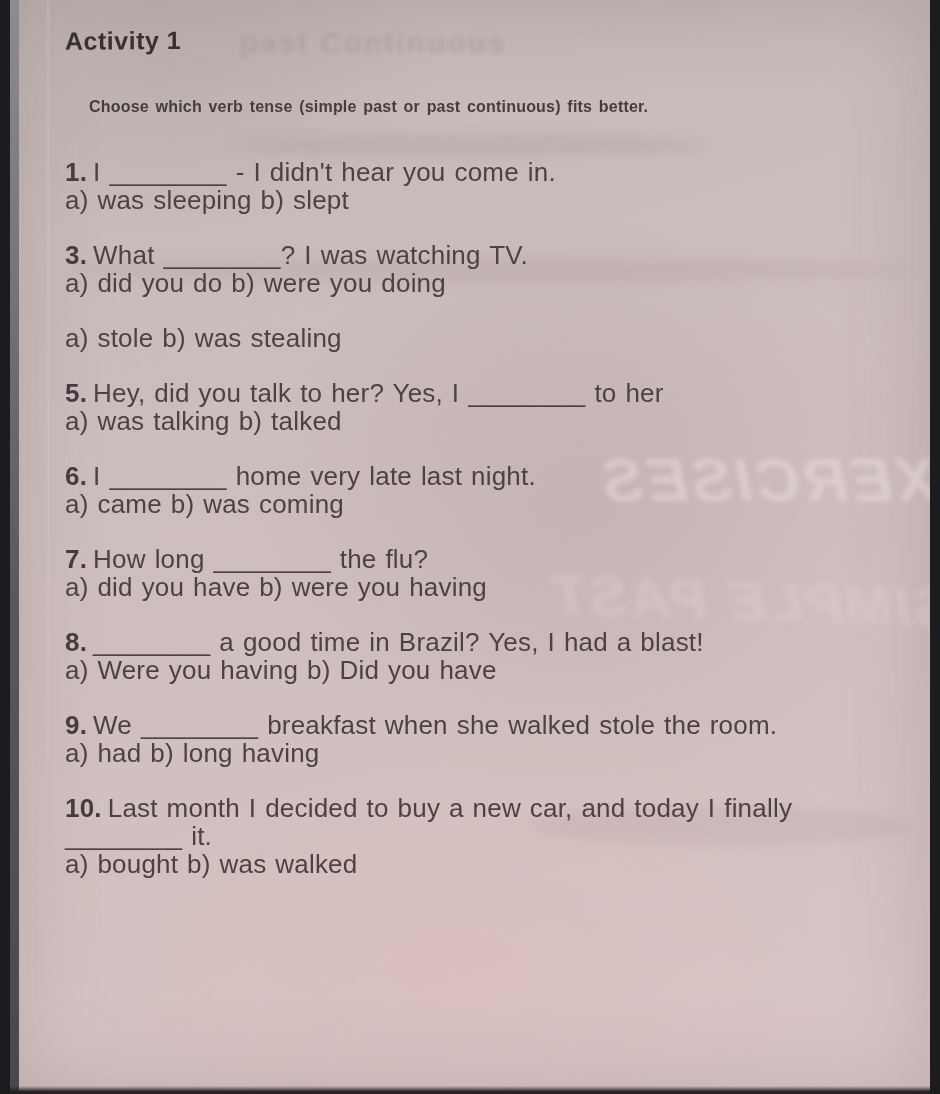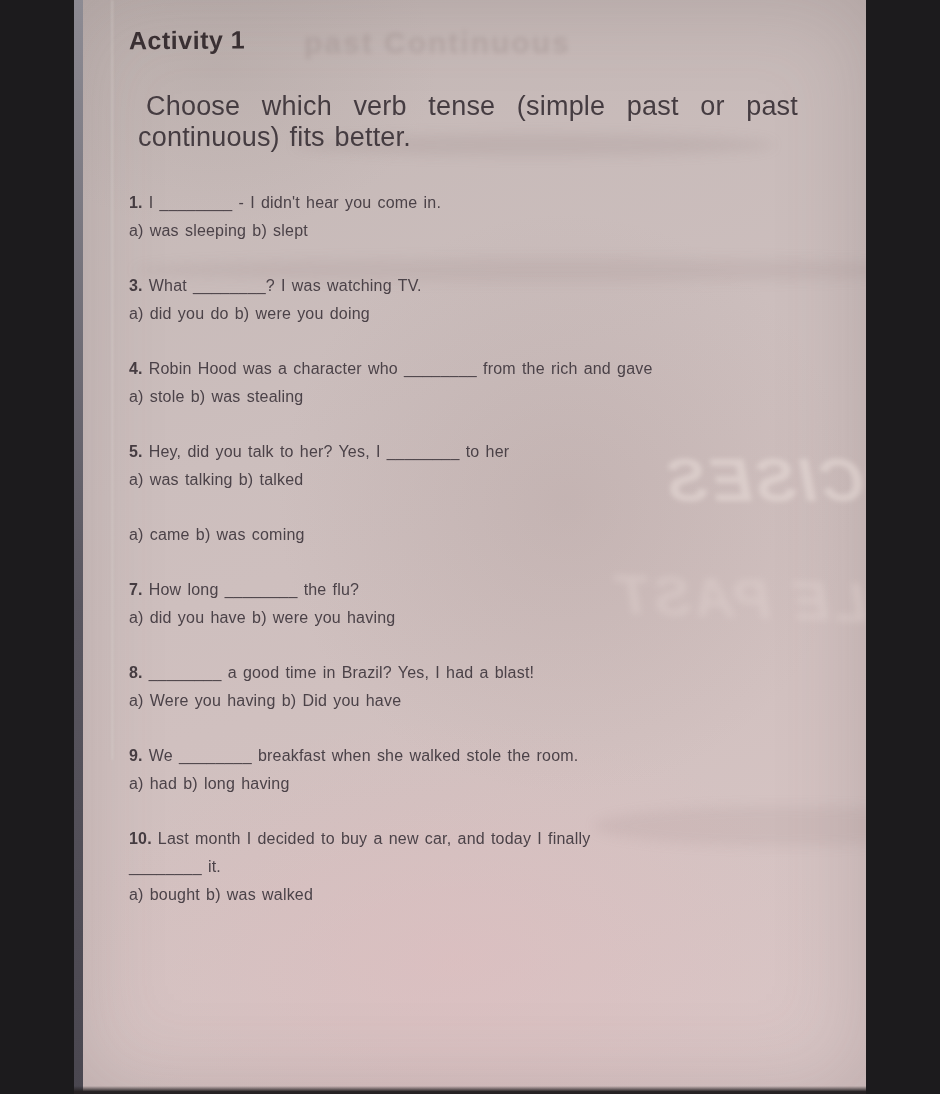--- a/index.html
+++ b/index.html
@@ -1,18 +1,18 @@
 <!DOCTYPE html>
 <html><head>
 <meta charset="utf-8">
 <style>
   html,body{margin:0;padding:0;background:#1c1b1d;}
   .photo{
     position:relative;
-    width:792px;height:1094px;
+    width:920px;height:1094px;
     margin:0 auto;
     overflow:hidden;
     font-family:"Liberation Sans","DejaVu Sans",sans-serif;
     background:
       radial-gradient(ellipse 52% 38% at 62% 46%, rgba(160,139,137,0.22), rgba(160,139,137,0) 70%),
       radial-gradient(ellipse 65% 30% at 48% 88%, rgba(226,184,188,0.38), rgba(226,184,188,0) 75%),
       radial-gradient(ellipse 40% 22% at 18% 6%, rgba(150,140,136,0.18), rgba(150,140,136,0) 70%),
       linear-gradient(163deg,#c3b7b5 0%,#ccbebd 38%,#d2c1c0 68%,#dac7c7 100%);
     box-shadow:inset 0 0 90px rgba(92,76,76,0.22);
   }
@@ -34,25 +34,25 @@
   .ghost.g-header{left:230px;top:26px;font-size:30px;color:#93817f;opacity:.32;filter:blur(2.5px);letter-spacing:2px;}
   .ghost.g-ex{left:590px;top:444px;font-size:62px;font-style:italic;color:#e8dcd8;opacity:.55;filter:blur(2.5px);
     transform:scaleX(-1);letter-spacing:3px;}
   .ghost.g-sp{left:540px;top:568px;font-size:56px;font-style:italic;color:#e4d6d3;opacity:.38;filter:blur(3.5px);
     transform:scaleX(-1) rotate(-2deg);letter-spacing:3px;}
 
   .content{position:absolute;left:0;top:0;width:100%;box-sizing:border-box;
     padding:24px 68px 0 55px;color:#4b4248;}
   .title{margin:0 0 38px 0;font-size:25px;font-weight:800;color:#3a3033;
     letter-spacing:.5px;transform:rotate(-.4deg);}
-  .intro{margin:0 0 36px 9px;font-size:27px;font-weight:normal;line-height:31px;
+  .intro{margin:0 0 36px 16px;font-size:16px;font-weight:bold;line-height:31px;
     color:#453c41;text-align:justify;text-indent:8px;max-width:815px;
     letter-spacing:.2px;word-spacing:2px;}
   .q{margin:0 0 27px 0;max-width:815px;}
-  .q p{margin:0;font-size:16px;line-height:28px;letter-spacing:.2px;word-spacing:1.5px;}
+  .q p{margin:0;font-size:26px;line-height:28px;letter-spacing:.2px;word-spacing:1.5px;}
   .qn{font-weight:bold;color:#453c41;margin-right:6px;}
   .ql2:empty{display:none;}
   .qo{color:#4b4248;}
 </style>
 </head>
 <body>
 
 <div class="photo">
   <div class="crease-v"></div>
   <div class="smudge s1"></div>
@@ -73,31 +73,31 @@
     </div>
 
 
     <div class="q">
       <p><span class="qn">3.</span><span>What ________? I was watching TV.</span></p>
 
       <p class="qo">a) did you do b) were you doing</p>
     </div>
 
     <div class="q">
-      <p><span class="qn">4.</span><span>Robin Hood was a character who ________ from the rich and gave</span></p>
       <p class="qo">a) stole b) was stealing</p>
     </div>
 
     <div class="q">
       <p><span class="qn">5.</span><span>Hey, did you talk to her? Yes, I ________ to her</span></p>
 
       <p class="qo">a) was talking b) talked</p>
     </div>
 
     <div class="q">
+      <p><span class="qn">6.</span><span>I ________ home very late last night.</span></p>
 
       <p class="qo">a) came b) was coming</p>
     </div>
 
     <div class="q">
       <p><span class="qn">7.</span><span>How long ________ the flu?</span></p>
 
       <p class="qo">a) did you have b) were you having</p>
     </div>
 

